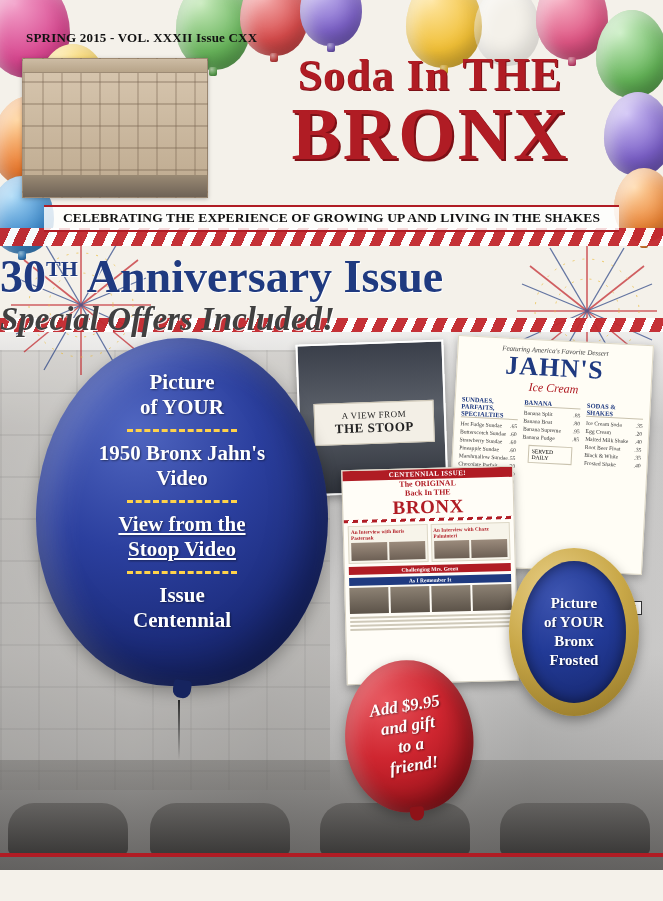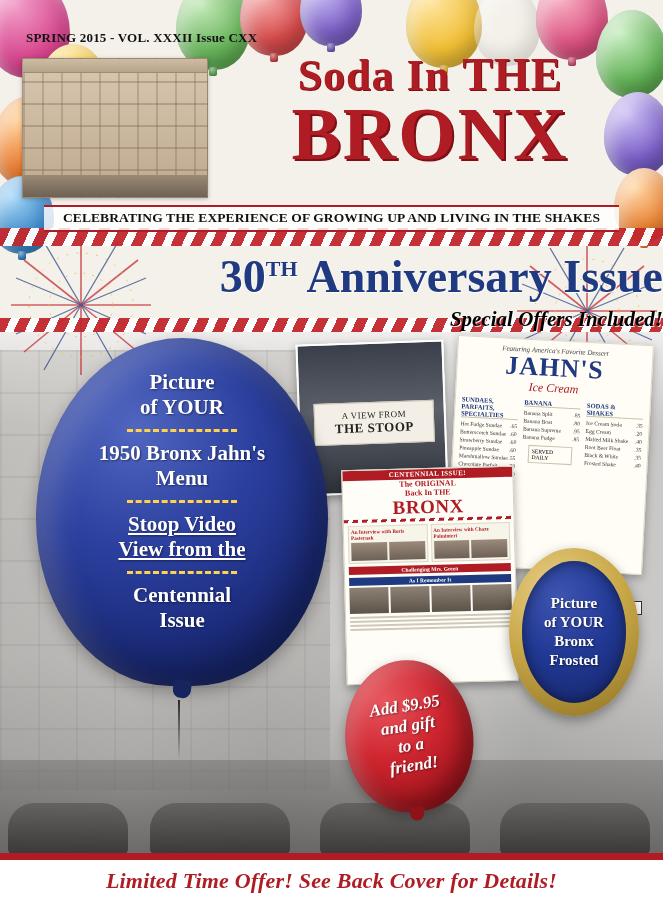--- a/index.html
+++ b/index.html
@@ -133,34 +133,34 @@
     background: repeating-linear-gradient(115deg, #c2272d 0 10px, #ffffff 10px 18px);
     opacity: 0.95;
   }
   .stripe-band.second {
     top: 318px; height: 14px;
   }
 
   
   .anniv {
     position: absolute; left: 0; top: 244px; width: 663px;
-    z-index: 30; text-align: right;
+    z-index: 30; text-align: left;
   }
   .anniv .line1 {
     font-family: "Liberation Serif", serif;
     font-weight: bold; font-size: 46px; line-height: 50px;
     color: #1f3a80;
     text-shadow: 1px 1px 0 rgba(255,255,255,0.9);
   }
   .anniv .line1 .sup { font-size: 22px; vertical-align: super; }
   .anniv .line2 {
     font-family: "Liberation Serif", serif;
     font-weight: bold; font-style: italic;
-    font-size: 21px; line-height: 34px;
-    color: #000000;
+    font-size: 33px; line-height: 34px;
+    color: #404040;
     text-shadow: 1px 1px 0 rgba(255,255,255,0.9);
   }
 
   
   .blue-balloon {
     position: absolute; left: 36px; top: 338px; width: 292px; height: 348px;
     z-index: 40;
     background: radial-gradient(circle at 34% 26%, #5066c0 0%, #2b3f9e 38%, #1b2b7a 70%, #131f5c 100%);
     border-radius: 50% 50% 46% 46% / 52% 52% 48% 48%;
     box-shadow: inset -14px -18px 40px rgba(0,0,0,0.35), inset 16px 14px 30px rgba(255,255,255,0.22), 0 6px 16px rgba(0,0,0,0.28);
@@ -611,31 +611,31 @@
   <div class="blue-balloon">
     <div class="knot"></div>
     <div class="offer-list">
       <div class="offer-item">
         <div>Picture</div>
         <div>of YOUR</div>
       </div>
       <div class="dash-div"></div>
       <div class="offer-item">
         <div>1950 Bronx Jahn's</div>
-        <div>Menu</div>
+        <div>Video</div>
       </div>
       <div class="dash-div"></div>
       <div class="offer-item u">
+        <div><span>View from the</span></div>
         <div><span>Stoop Video</span></div>
-        <div><span>View from the</span></div>
       </div>
       <div class="dash-div"></div>
       <div class="offer-item">
+        <div>Issue</div>
         <div>Centennial</div>
-        <div>Issue</div>
       </div>
     </div>
   </div>
   <div class="bb-string"></div>
 
   <div class="oval-frame">
     <div class="inner">
       <div class="txt">
         <div>Picture</div>
         <div>of YOUR</div>
@@ -649,17 +649,14 @@
     <div class="knot"></div>
     <div class="txt">
       <div>Add $9.95</div>
       <div>and gift</div>
       <div>to a</div>
       <div>friend!</div>
     </div>
   </div>
 
   <div class="footer-rule-top"></div>
-  <div class="footer">
-    <div class="txt">Limited Time Offer! See Back Cover for Details!</div>
-  </div>
 
 </div>
 
 </body></html>

